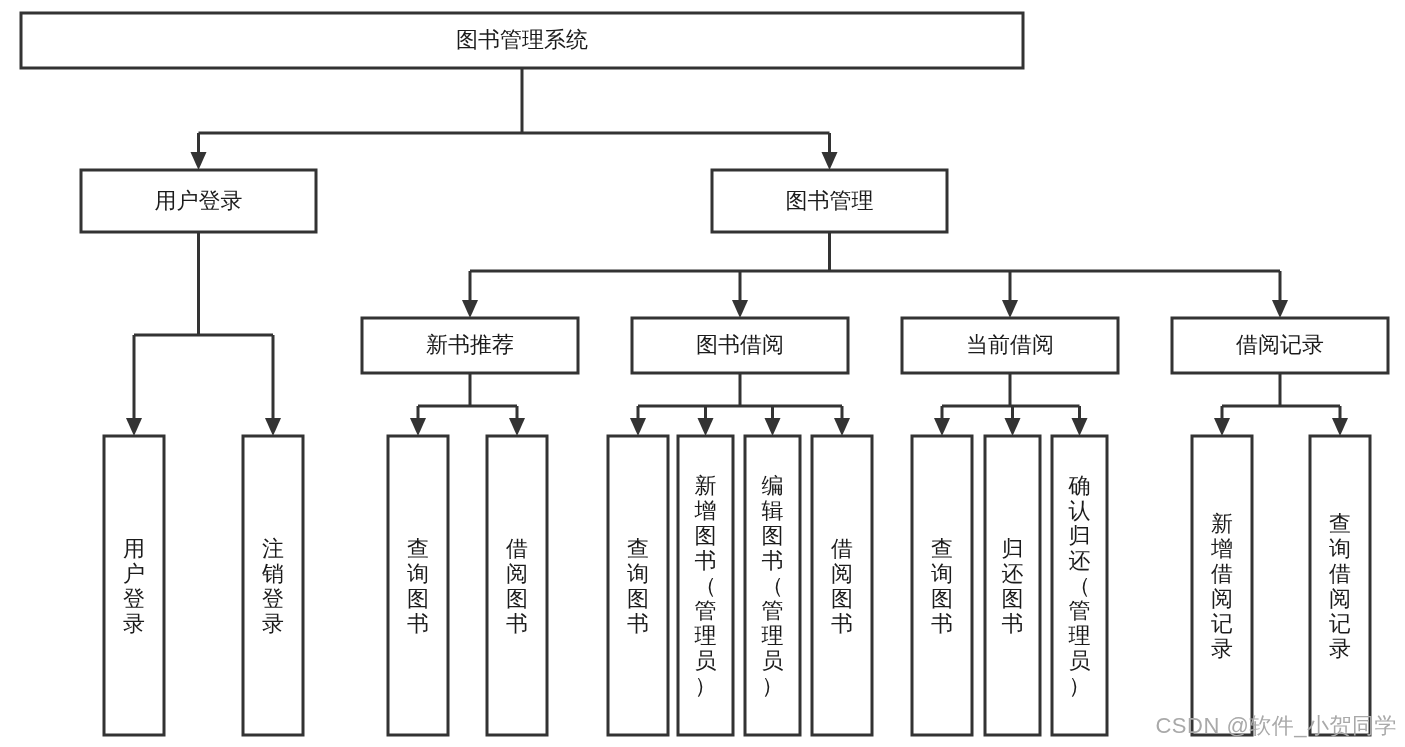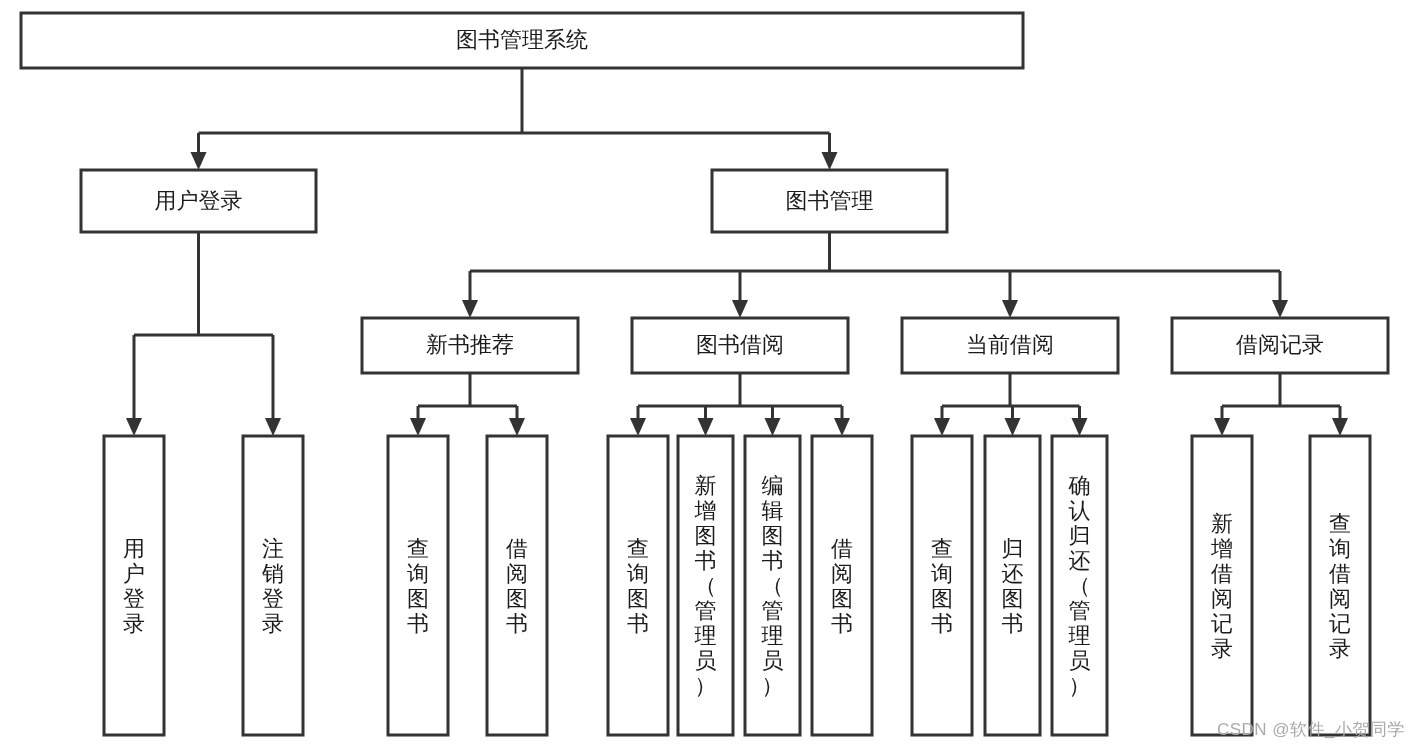--- a/index.html
+++ b/index.html
@@ -51,24 +51,24 @@
     dominant-baseline: middle;
   }
   .node-label-v {
     font-family: "Liberation Sans", "DejaVu Sans", sans-serif;
     font-size: 22px;
     fill: #1b1b1b;
     text-anchor: middle;
   }
   .watermark-text {
     position: absolute;
-    right: 0;
+    right: 8px;
     bottom: 6px;
     font-family: "Liberation Sans", "DejaVu Sans", sans-serif;
-    font-size: 17px;
+    font-size: 22px;
     color: #a9a9a9;
     white-space: nowrap;
     letter-spacing: 0.5px;
   }
 </style>
 </head>
 <body>
 
 <div id="diagram-root">
   <svg class="diagram-canvas" viewBox="0 0 1405 747">

